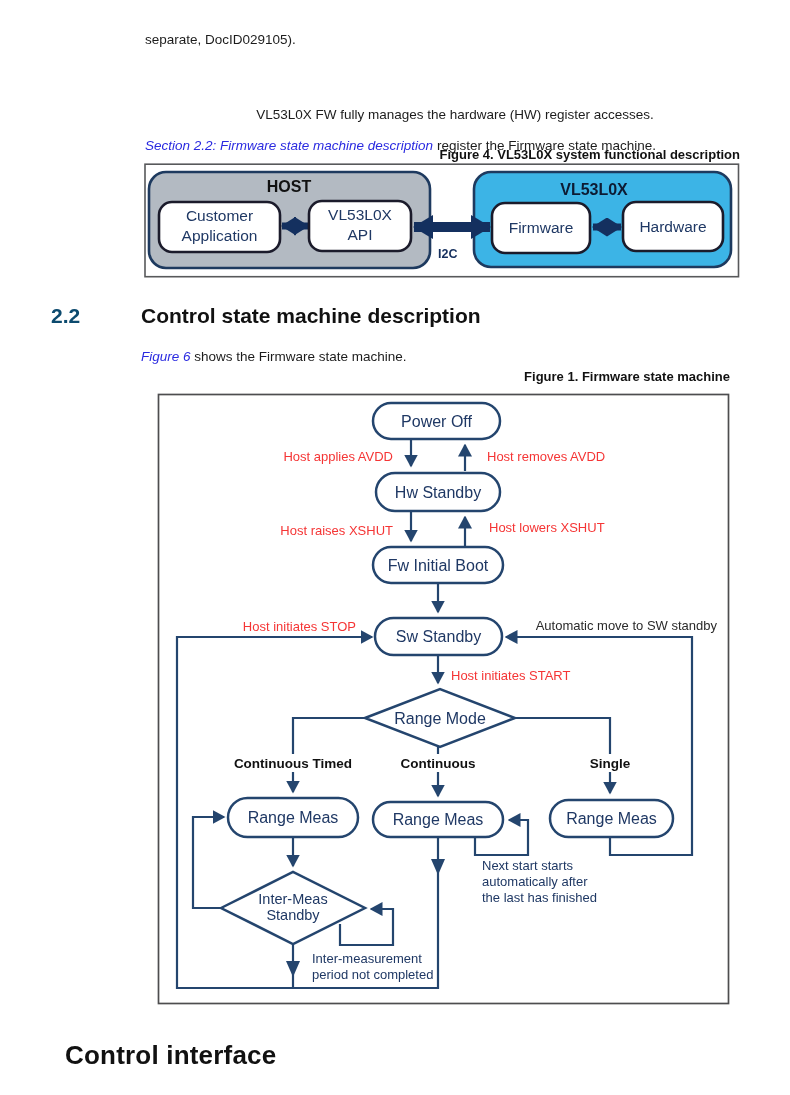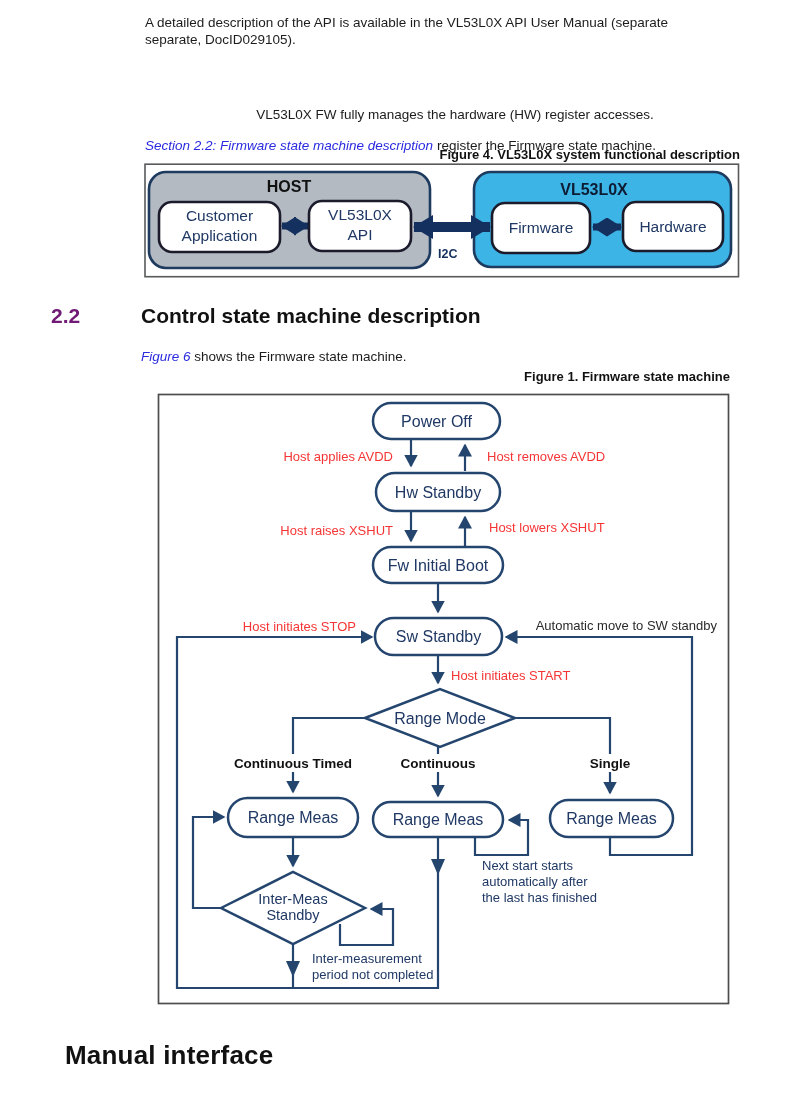--- a/index.html
+++ b/index.html
@@ -4,38 +4,38 @@
 <style>
   html,body{margin:0;padding:0;}
   body{
     width:790px;height:1095px;position:relative;background:#ffffff;
     font-family:"Liberation Sans",sans-serif;color:#1c1c1c;overflow:hidden;
   }
   .abs{position:absolute;}
   .body-text{font-size:13.5px;line-height:17px;color:#1c1c1c;}
   .doclink{color:#2a2ae0;font-style:italic;text-decoration:none;cursor:pointer;}
   .fig-caption{font-size:13px;font-weight:bold;color:#111;text-align:right;}
-  .sec-num{font-size:21px;font-weight:bold;color:#701a75;}
+  .sec-num{font-size:21px;font-weight:bold;color:#0c4a6e;}
   .sec-title{font-size:21px;font-weight:bold;color:#111;}
   .big-heading{font-size:26px;font-weight:bold;color:#111;letter-spacing:0.2px;}
   svg text{font-family:"Liberation Sans",sans-serif;}
   .node-label{font-size:16px;fill:#1f3864;}
   .node-label-sm{font-size:14.5px;fill:#1f3864;}
   .red-label{font-size:13px;fill:#f53535;}
   .black-label{font-size:13px;fill:#2a2a2a;}
   .branch-label{font-size:13.5px;font-weight:bold;fill:#111;}
   .note-label{font-size:13px;fill:#1f3864;}
   .f4-node-label{font-size:15.5px;fill:#1f3864;}
   .f4-zone-label{font-size:16px;font-weight:bold;}
 </style>
 </head>
 <body>
 
 <div class="abs body-text" style="left:145px;top:14px;width:600px;">
-  <span>A detailed description of the API is available in the VL53L0X API User Manual (separate</span><br>
+  <br>
   <span>separate, DocID029105).</span>
 </div>
 
 <div class="abs body-text" style="left:145px;top:106px;width:620px;text-align:center;">VL53L0X FW fully manages the hardware (HW) register accesses.</div>
 
 <div class="abs body-text" style="left:145px;top:137px;width:620px;">
   <a class="doclink">Section 2.2: Firmware state machine description</a><span> register the Firmware state machine.</span>
 </div>
 
 <div class="abs fig-caption" style="left:144px;top:147px;width:596px;">Figure 4. VL53L0X system functional description</div>
@@ -165,13 +165,13 @@
   <text x="438" y="768" text-anchor="middle" class="branch-label">Continuous</text>
   <text x="610" y="768" text-anchor="middle" class="branch-label">Single</text>
 
   <text x="482" y="870" class="note-label">Next start starts</text>
   <text x="482" y="886" class="note-label">automatically after</text>
   <text x="482" y="902" class="note-label">the last has finished</text>
   <text x="312" y="963" class="note-label">Inter-measurement</text>
   <text x="312" y="979" class="note-label">period not completed</text>
 </svg>
 
-<div class="abs big-heading" style="left:65px;top:1040px;">Manual interface</div>
+<div class="abs big-heading" style="left:65px;top:1040px;">Control interface</div>
 
 </body></html>

